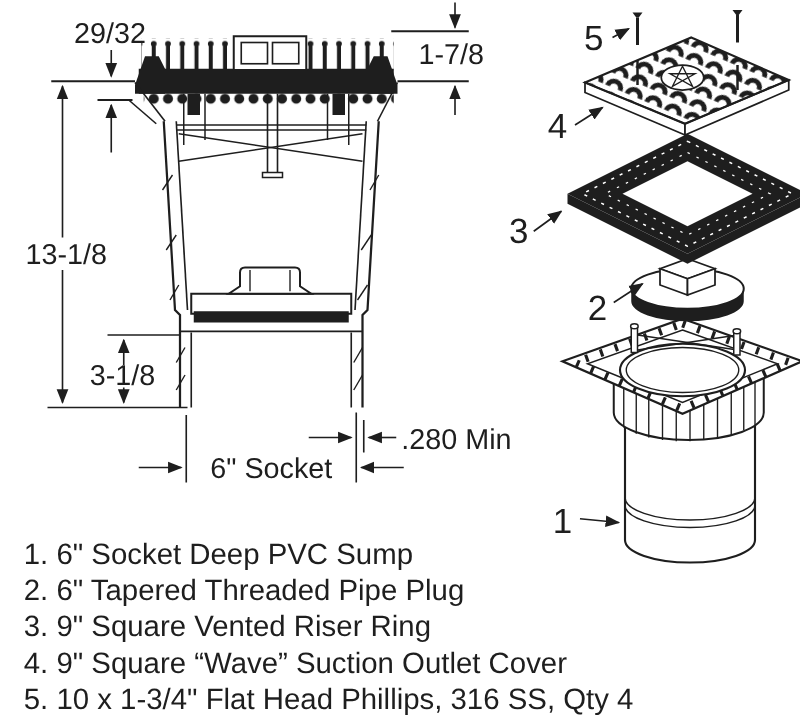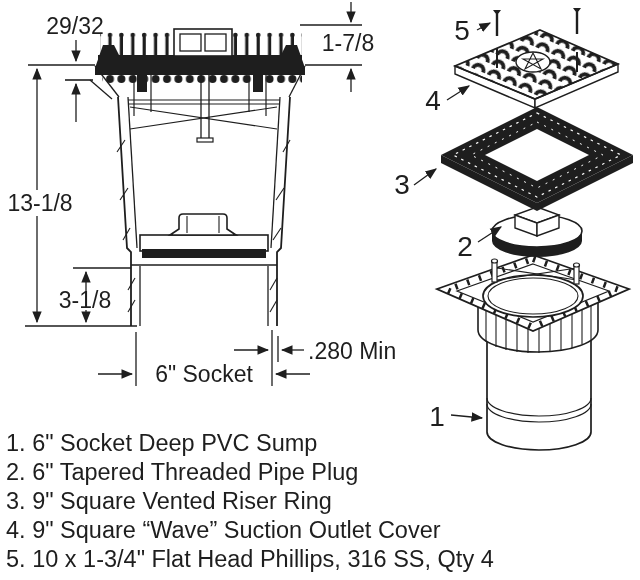--- a/index.html
+++ b/index.html
@@ -1,18 +1,18 @@
 <!DOCTYPE html>
 <html><head>
 <meta charset="utf-8">
 <style>
   html,body{margin:0;padding:0;background:#ffffff;}
   body{width:640px;height:580px;position:relative;overflow:hidden;
        font-family:"Liberation Sans",sans-serif;color:#1e1e1e;}
-  .stage{position:absolute;inset:0;}
+  .stage{position:absolute;inset:0;margin-left:13px;}
   svg{position:absolute;left:0;top:0;}
   svg text{font-family:"Liberation Sans",sans-serif;fill:#1e1e1e;}
   .dim-text{font-size:23px;}
   .part-num{font-size:28px;}
   .parts-list{position:absolute;left:6px;top:429px;width:520px;}
   .parts-list-item{font-size:23.5px;line-height:29px;white-space:nowrap;color:#1e1e1e;}
 </style>
 </head>
 <body>
 

